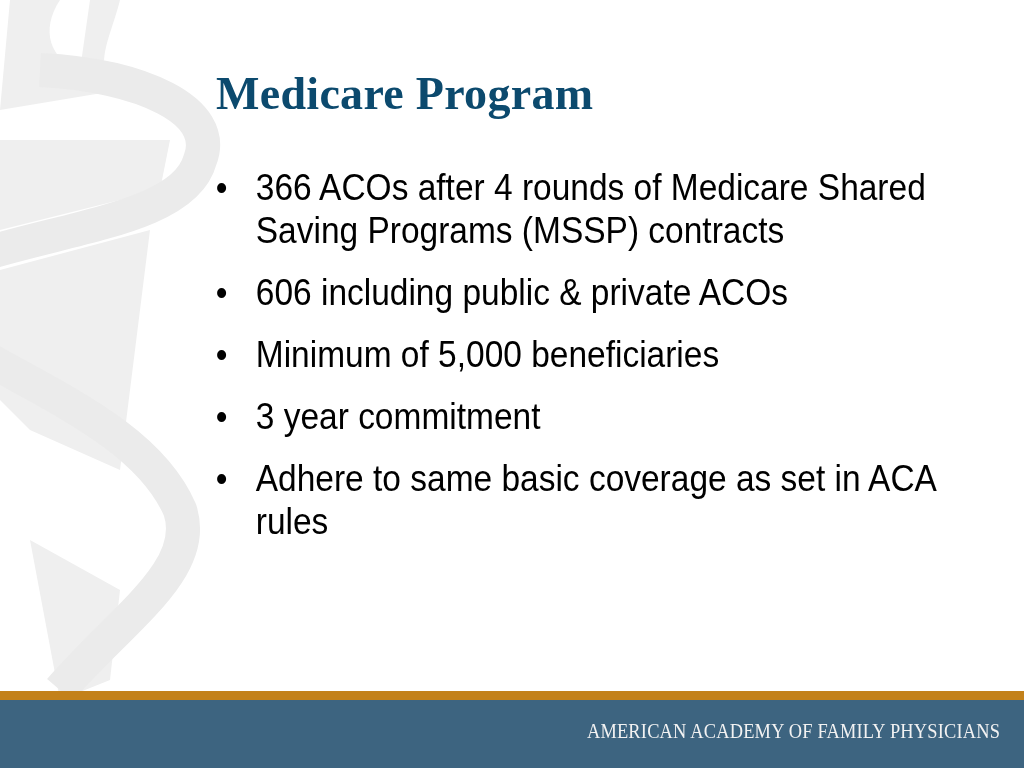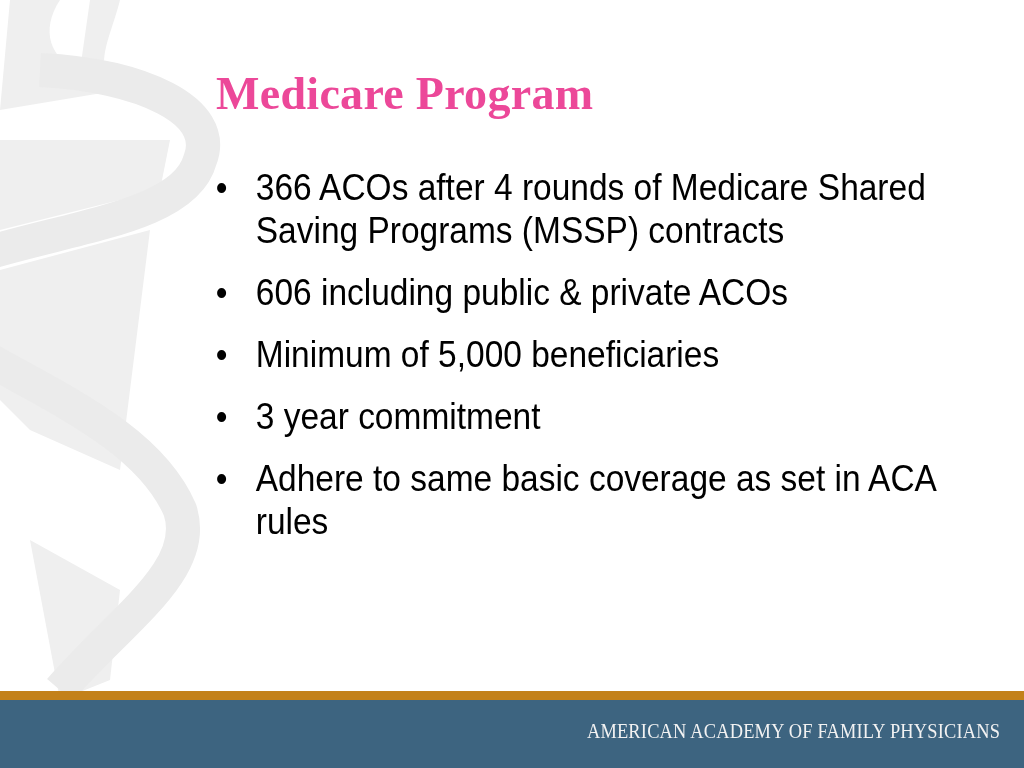--- a/index.html
+++ b/index.html
@@ -1,19 +1,19 @@
 <!DOCTYPE html>
 <html><head>
 <meta charset="utf-8">
 <style>
   html, body { margin:0; padding:0; }
   body { width:1024px; height:768px; position:relative; overflow:hidden; background:#ffffff; }
   .watermark { position:absolute; left:0; top:0; width:260px; height:768px; }
   .title { position:absolute; left:216px; top:66px; margin:0;
-    font-family:"Liberation Serif", "DejaVu Serif", serif; font-weight:bold; font-size:46px; color:#ec4899; line-height:56px; letter-spacing:0.3px; }
+    font-family:"Liberation Serif", "DejaVu Serif", serif; font-weight:bold; font-size:46px; color:#0c4a6e; line-height:56px; letter-spacing:0.3px; }
   .bullets { position:absolute; left:213px; top:166px; width:790px; margin:0; padding:0; list-style:none;
     font-family:"Liberation Sans", sans-serif; font-size:36px; color:#000; line-height:43px; transform:scaleX(0.93); transform-origin:left top; }
   .bullets li { position:relative; padding-left:46px; margin-bottom:19px; }
   .bullets li .dot { position:absolute; left:3px; top:0; }
   .orange-band { position:absolute; left:0; top:691px; width:1024px; height:9px; background:#c3811a; }
   .blue-band { position:absolute; left:0; top:700px; width:1024px; height:68px; background:#3d6480; }
   .org-name { position:absolute; right:24px; top:720px; font-family:"Liberation Serif", serif; font-size:20px; color:#f2f2f2; letter-spacing:0.2px; transform:scaleX(0.92); transform-origin:right top; }
 </style>
 </head>
 <body>

